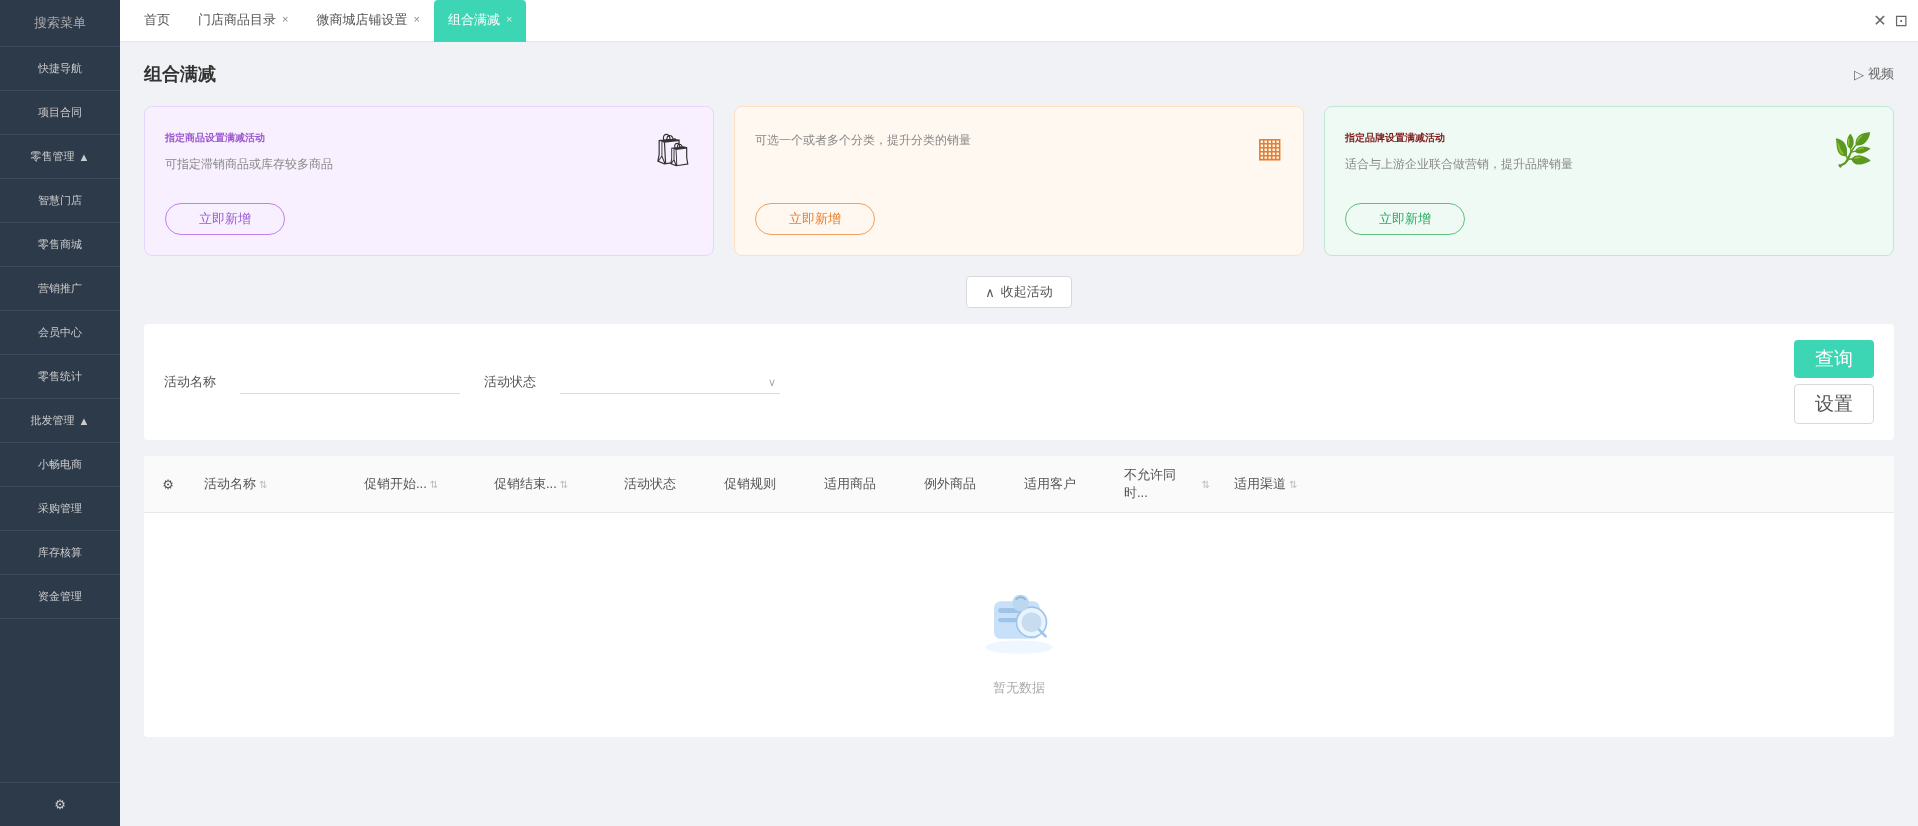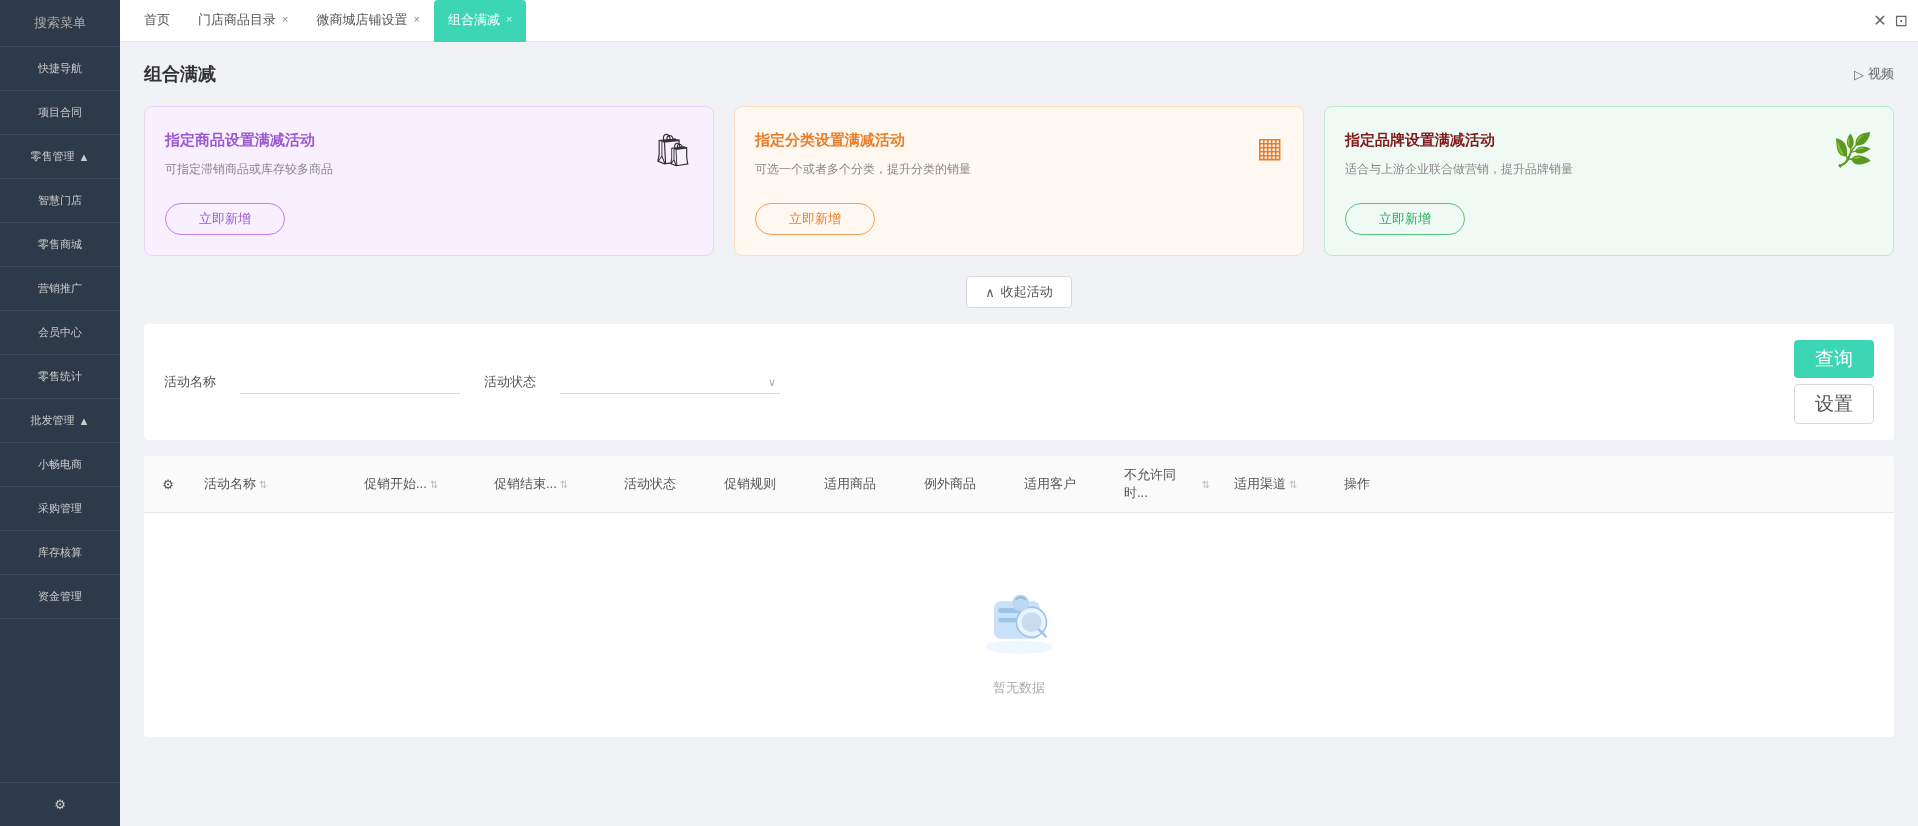--- a/index.html
+++ b/index.html
@@ -140,21 +140,21 @@
       position: relative;
       min-height: 150px;
       display: flex;
       flex-direction: column;
     }
     .card-purple { background: #f9f0ff; border: 1px solid #e8d5ff; }
     .card-orange { background: #fff8f0; border: 1px solid #ffdfc0; }
     .card-green  { background: #f0faf5; border: 1px solid #c0e8d0; }
 
     .card-title {
-      font-size: 15px;
+      font-size: 10px;
       font-weight: 600;
       margin-bottom: 10px;
     }
     .card-purple .card-title { color: #9b59d0; }
     .card-orange .card-title { color: #e87d2a; }
     .card-green  .card-title { color: #7f1d1d; }
 
     .card-desc {
       font-size: 12px;
       color: #888;
@@ -392,21 +392,20 @@
 
       <div class="card card-purple">
         <span class="card-icon">🛍</span>
         <div class="card-title">指定商品设置满减活动</div>
         <div class="card-desc">可指定滞销商品或库存较多商品</div>
         <button class="card-btn">立即新增</button>
       </div>
 
       <div class="card card-orange">
         <span class="card-icon" style="color:#e87d2a; font-size:28px;">▦</span>
-        <div class="card-title">指定分类设置满减活动</div>
         <div class="card-desc">可选一个或者多个分类，提升分类的销量</div>
         <button class="card-btn">立即新增</button>
       </div>
 
       <div class="card card-green">
         <span class="card-icon">🌿</span>
         <div class="card-title">指定品牌设置满减活动</div>
         <div class="card-desc">适合与上游企业联合做营销，提升品牌销量</div>
         <button class="card-btn">立即新增</button>
       </div>
@@ -470,23 +469,20 @@
         <div class="th th-customer">
           <span>适用客户</span>
         </div>
         <div class="th th-nosimul">
           <span>不允许同时...</span>
           <span class="sort-icon">⇅</span>
         </div>
         <div class="th th-channel">
           <span>适用渠道</span>
           <span class="sort-icon">⇅</span>
-        </div>
-        <div class="th th-action">
-          <span>操作</span>
         </div>
       </div>
 
       <div class="empty-state">
         <svg class="empty-icon" viewBox="0 0 120 100">
           <ellipse cx="60" cy="85" rx="40" ry="8" fill="#ddeeff" opacity="0.5"></ellipse>
           <rect x="30" y="30" width="55" height="45" rx="8" fill="#c8e0f8"></rect>
           <rect x="35" y="38" width="45" height="6" rx="3" fill="#a0c4e8"></rect>
           <rect x="35" y="50" width="30" height="5" rx="2.5" fill="#a0c4e8"></rect>
           <circle cx="75" cy="55" r="18" fill="#e8f4ff" stroke="#a0c4e8" stroke-width="2"></circle>

